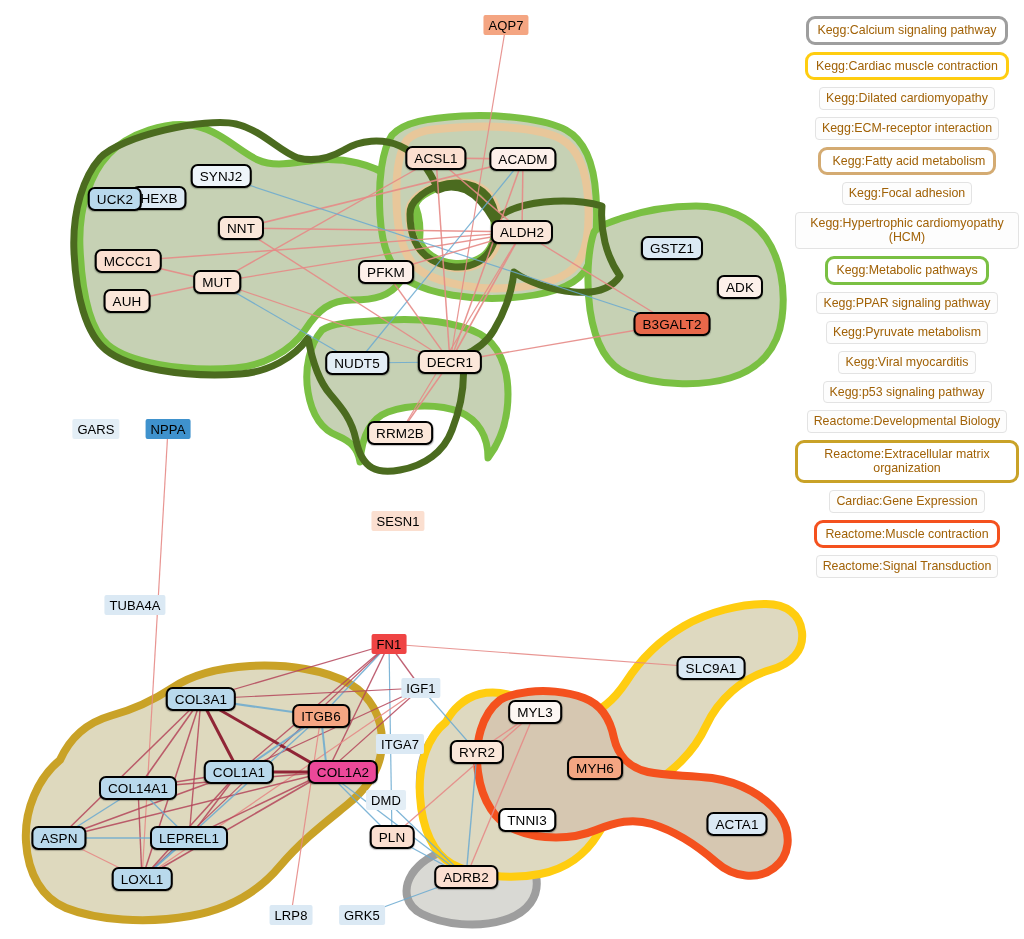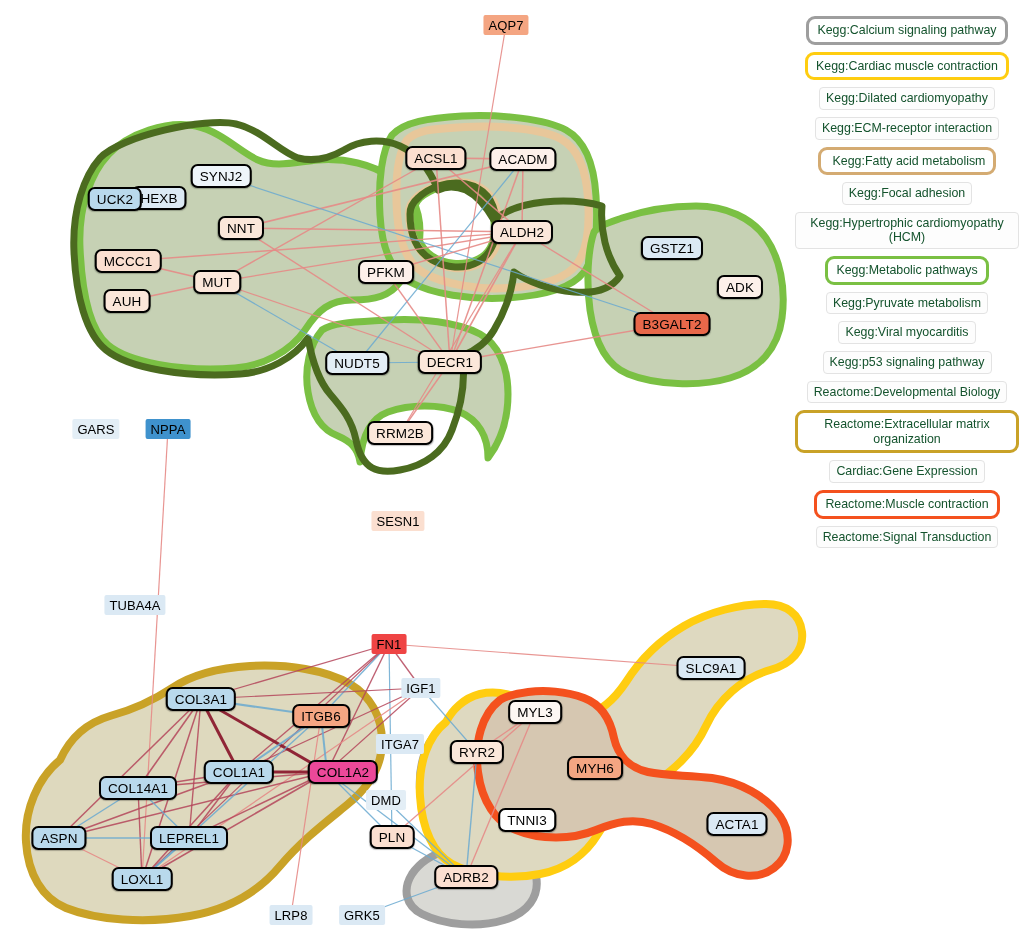--- a/index.html
+++ b/index.html
@@ -35,21 +35,21 @@
     font-size:13px;
   }
 
   
   #legend{position:absolute;left:795px;top:16px;width:224px;z-index:20;}
   .leg{
     box-sizing:border-box;
     margin:0 auto 7px auto;
     text-align:center;
     font-size:12.4px;
-    color:#14532d;
+    color:#a16207;
     line-height:1.18;
     background:#fdfdfd;
     border:1px solid #e3e3e3;
     border-radius:4px;
     padding:3px 6px;
     display:table;
   }
   .leg.hl{
     border-width:3.5px;
     border-style:solid;
@@ -281,20 +281,21 @@
 
   <div id="legend">
       <div class="leg hl" style="border-color: rgb(158, 158, 158);">Kegg:Calcium signaling pathway</div>
       <div class="leg hl" style="border-color: rgb(255, 205, 16);">Kegg:Cardiac muscle contraction</div>
       <div class="leg">Kegg:Dilated cardiomyopathy</div>
       <div class="leg">Kegg:ECM-receptor interaction</div>
       <div class="leg hl" style="border-color: rgb(212, 171, 114); padding-left: 12px;">Kegg:Fatty acid metabolism</div>
       <div class="leg">Kegg:Focal adhesion</div>
       <div class="leg">Kegg:Hypertrophic cardiomyopathy (HCM)</div>
       <div class="leg hl" style="border-color: rgb(122, 192, 67);">Kegg:Metabolic pathways</div>
+      <div class="leg">Kegg:PPAR signaling pathway</div>
       <div class="leg">Kegg:Pyruvate metabolism</div>
       <div class="leg">Kegg:Viral myocarditis</div>
       <div class="leg">Kegg:p53 signaling pathway</div>
       <div class="leg">Reactome:Developmental Biology</div>
       <div class="leg hl" style="border-color: rgb(201, 162, 39);">Reactome:Extracellular matrix organization</div>
       <div class="leg">Cardiac:Gene Expression</div>
       <div class="leg hl" style="border-color: rgb(244, 81, 30);">Reactome:Muscle contraction</div>
       <div class="leg">Reactome:Signal Transduction</div>
     </div>
 

